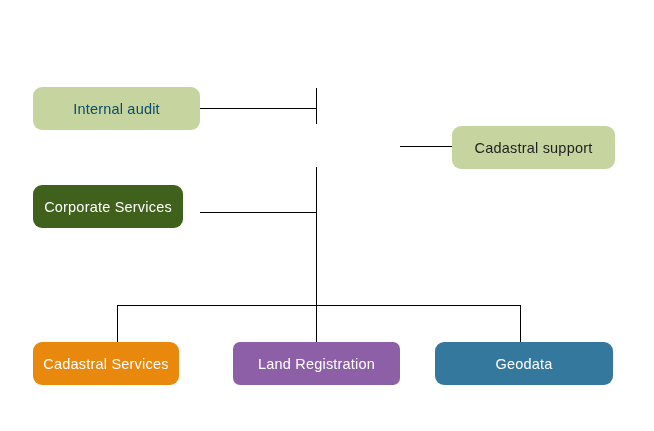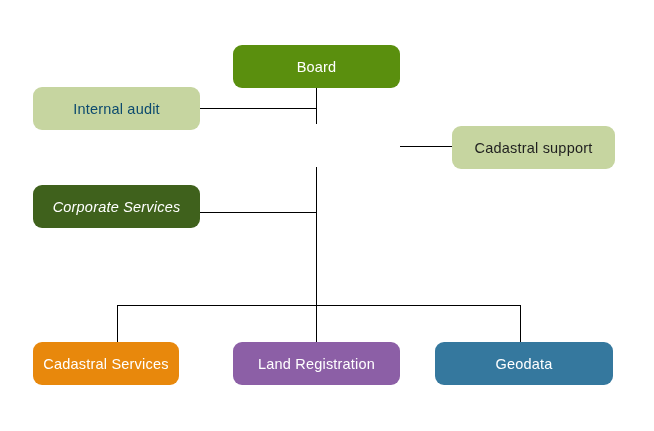--- a/index.html
+++ b/index.html
@@ -33,21 +33,21 @@
   }
   .line {
     position: absolute;
     background: #000000;
   }
   
   .n-board              { left: 233px; top: 45px;  width: 167px; height: 43px; }
   .n-internal-audit     { left: 33px;  top: 87px;  width: 167px; height: 43px; }
   .n-director-general   { left: 233px; top: 124px; width: 167px; height: 43px; }
   .n-management-support { left: 452px; top: 126px; width: 163px; height: 43px; }
-  .n-corporate-services { left: 33px;  top: 185px; width: 167px; height: 43px; font-style: italic; }
+  .n-corporate-services { left: 33px;  top: 185px; width: 150px; height: 43px; }
   .n-cadastral-services { left: 33px;  top: 342px; width: 146px; height: 43px; }
   .n-land-registration  { left: 233px; top: 342px; width: 167px; height: 43px; }
   .n-geodata            { left: 435px; top: 342px; width: 178px; height: 43px; }
   
   .l-board-dg   { left: 316px; top: 88px;  width: 1px;   height: 36px; }
   .l-audit      { left: 200px; top: 108px; width: 116px; height: 1px; }
   .l-mgmt       { left: 400px; top: 146px; width: 52px;  height: 1px; }
   .l-dg-trunk   { left: 316px; top: 167px; width: 1px;   height: 138px; }
   .l-corp       { left: 200px; top: 212px; width: 116px; height: 1px; }
   .l-bus        { left: 117px; top: 305px; width: 404px; height: 1px; }
@@ -63,42 +63,39 @@
   <div class="line l-board-dg"></div>
   <div class="line l-audit"></div>
   <div class="line l-mgmt"></div>
   <div class="line l-dg-trunk"></div>
   <div class="line l-corp"></div>
   <div class="line l-bus"></div>
   <div class="line l-cadastral"></div>
   <div class="line l-land"></div>
   <div class="line l-geodata"></div>
 
-  <div class="node n-board" style="background-color: rgb(90, 143, 14); color: rgb(255, 255, 255);">
-    <span>Board</span>
-  </div>
 
   <div class="node n-internal-audit" style="background-color: rgb(198, 213, 160); color: #0c4a6e;">
     <span>Internal audit</span>
   </div>
 
 
   <div class="node n-management-support" style="background-color: rgb(198, 213, 160); color: rgb(31, 31, 31);">
     <span>Cadastral support</span>
   </div>
 
   <div class="node n-corporate-services" style="background-color: rgb(63, 97, 28); color: rgb(255, 255, 255);">
     <span>Corporate Services</span>
   </div>
 
   <div class="node n-cadastral-services" style="background-color: rgb(232, 136, 12); color: rgb(255, 255, 255);">
     <span>Cadastral Services</span>
   </div>
 
-  <div class="node n-land-registration" style="background-color: rgb(140, 95, 166); color: rgb(255, 255, 255);">
+  <div class="node n-land-registration" style="background-color: rgb(140, 95, 166); color: rgb(255, 255, 255); border-radius: 7px;">
     <span>Land Registration</span>
   </div>
 
   <div class="node n-geodata" style="background-color: rgb(53, 120, 158); color: rgb(255, 255, 255);">
     <span>Geodata</span>
   </div>
 
 </div>
 
 </body></html>

